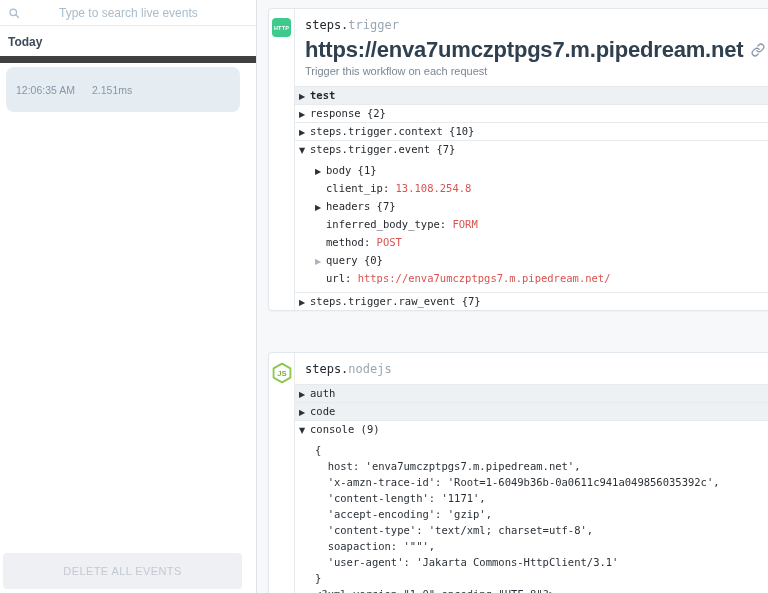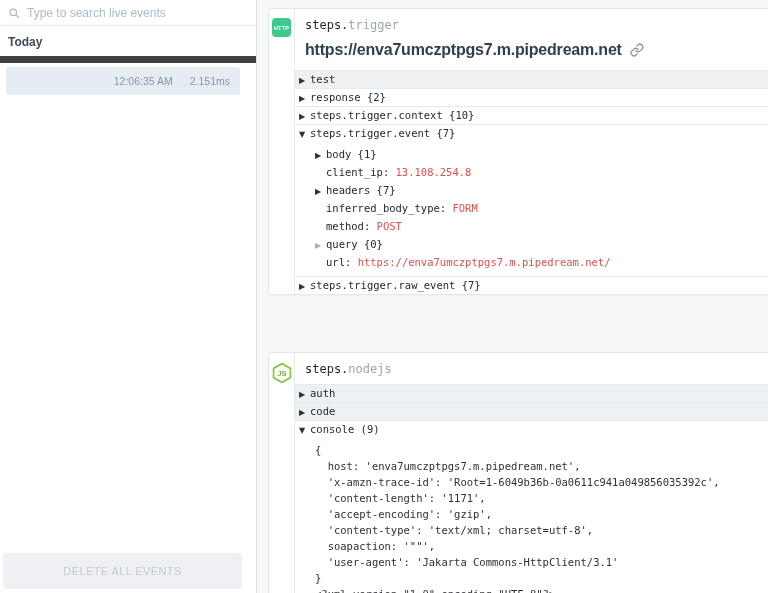--- a/index.html
+++ b/index.html
@@ -11,34 +11,35 @@
     color:#2f363d;
   }
   
   .sidebar {
     position:absolute; left:0; top:0; width:257px; height:593px;
     background:#ffffff; border-right:1px solid #dfe3e8;
   }
   .search-row {
     display:flex; align-items:center; height:26px; padding:0 4px 0 8px;
     border-bottom:1px solid #e8ecef;
+    gap:32px;
   }
   .search-row svg { flex:0 0 auto; margin-right:7px; }
   .search-input {
     flex:1; border:none; outline:none; font-size:12px;
     font-family:"Liberation Sans", sans-serif; color:#5a6b7c; background:transparent;
   }
   .search-input::placeholder { color:#a9bccb; }
   .today-row {
     padding:9px 8px 7px 8px; font-size:12px; font-weight:bold; color:#3e4b5b;
     border-bottom:7px solid #404040;
   }
   .event-row {
-    margin:4px 16px 0 6px; height:28px; background:#e5edf3; border-radius:2px;
-    display:flex; align-items:center; padding:0 10px; cursor:pointer;justify-content:flex-end;
+    margin:4px 16px 0 6px; height:45px; background:#e5edf3; border-radius:8px;
+    display:flex; align-items:center; padding:0 10px; cursor:pointer;
   }
   .event-time { font-size:10.5px; color:#8796a8; width:62px; }
   .event-duration { font-size:10.5px; color:#8796a8; margin-left:14px; }
   .delete-btn {
     position:absolute; left:3px; right:14px; bottom:4px; height:36px;
     background:#eef0f3; border:none; border-radius:4px;
     font-family:"Liberation Sans", sans-serif;
     font-size:11px; color:#c3c9d2; letter-spacing:0.4px; cursor:pointer;
   }
   
@@ -57,31 +58,31 @@
   .http-badge {
     width:19px; height:19px; border-radius:4px; background:#3dca8c;
     color:#fff; font-size:5.5px; font-weight:bold; letter-spacing:0.2px;
     display:flex; align-items:center; justify-content:center;
     font-family:"Liberation Sans", sans-serif;
   }
   .hdr { padding:9px 12px 8px 10px; }
   .step-title { font-family:"DejaVu Sans Mono", monospace; font-size:12px; line-height:14px; font-weight:normal; color:#24292e; }
   .step-title .step-name { color:#9aa7b3; }
   .url-row { margin-top:6px; display:flex; align-items:center; }
-  .endpoint-url { font-size:16px; line-height:24px; font-weight:bold; color:#30404f; letter-spacing:-0.2px; }
+  .endpoint-url { font-size:22px; line-height:24px; font-weight:bold; color:#30404f; letter-spacing:-0.2px; }
   .link-icon { margin-left:8px; cursor:pointer; display:inline-flex; }
   .hdr-sub { margin-top:2px; font-size:11px; line-height:14px; color:#7b8794; }
   
   .row {
     height:18px; line-height:17px; border-top:1px solid #e8ebee;
     padding-left:4px; font-family:"DejaVu Sans Mono", monospace; font-size:10.5px;
     color:#24292e; cursor:pointer; white-space:nowrap;
   }
   .row.shaded { background:#eef1f4; }
-  .row.bold .lbl { font-weight:normal; }
+  .row.bold .lbl { font-weight:bold; }
   .arr { display:inline-block; width:11px; font-size:8px; color:#2b3137; font-family:"DejaVu Sans", sans-serif; }
   .arr.dim { color:#aab4bf; }
   .children { padding:3px 0 5px 20px; }
   .child {
     height:18px; line-height:18px; font-family:"DejaVu Sans Mono", monospace;
     font-size:10.5px; color:#24292e; white-space:nowrap;
   }
   .child.expandable { cursor:pointer; }
   .child.kv { padding-left:11px; }
   .kv .v { color:#d9534f;margin-top:18px; }
@@ -124,20 +125,21 @@
         </div>
         <div class="url-row">
           <span class="endpoint-url">https://enva7umczptpgs7.m.pipedream.net</span>
           <span class="link-icon">
             <svg width="14" height="14" viewBox="0 0 24 24" fill="none" stroke="#8898aa" stroke-width="2.2" stroke-linecap="round" stroke-linejoin="round">
               <path d="M10 13a5 5 0 0 0 7.54.54l3-3a5 5 0 0 0-7.07-7.07l-1.72 1.71"></path>
               <path d="M14 11a5 5 0 0 0-7.54-.54l-3 3a5 5 0 0 0 7.07 7.07l1.71-1.71"></path>
             </svg>
           </span>
         </div>
+        <div class="hdr-sub">Trigger this workflow on each request</div>
       </div>
 
       <div class="row shaded bold">
         <span class="arr">▶</span><span class="lbl">test</span>
       </div>
       <div class="row">
         <span class="arr">▶</span><span class="lbl">response {2}</span>
       </div>
       <div class="row">
         <span class="arr">▶</span><span class="lbl">steps.trigger.context {10}</span>

